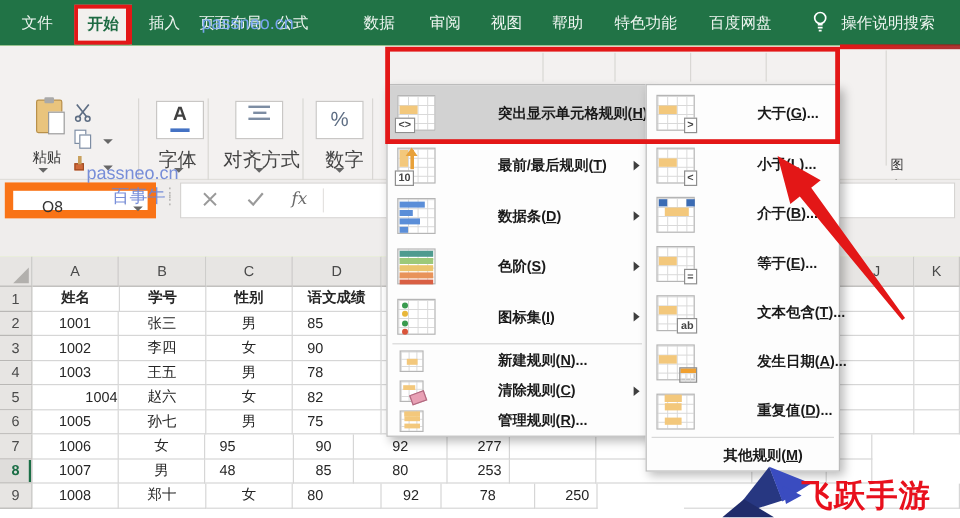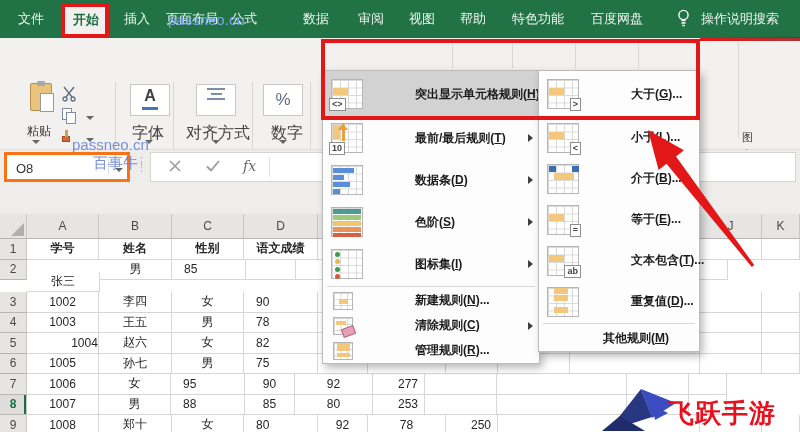--- a/index.html
+++ b/index.html
@@ -47,21 +47,21 @@
   .tblfmt { position:absolute; left:463px; top:45px; width:36px; height:28px; background:#fff; border:1px solid #bdbbb9; }
   .tblfmt .hdr { position:absolute; left:2px; top:2px; right:2px; height:5px; background:#d9d9d9; }
   .tblfmt .mid { position:absolute; left:10px; top:9px; width:15px; height:9px; background:#bdd7ee; border:1px dashed #5b9bd5; }
   .tblfmt .ln { position:absolute; left:2px; right:2px; height:1px; background:#cfcfcf; }
   .dot-orange { position:absolute; left:598px; top:57px; width:14px; height:14px; border-radius:50%; background:#f59b22; }
   .cluster i { position:absolute; border-radius:50%; border:2px solid #f3f1f0; }
   .frag { position:absolute; color:#3a3a3a; font-size:11px; }
 
   
   .fbar { position:absolute; left:0; top:150px; width:800px; height:64px; background:#efedec; }
-  .namebox { position:absolute; left:4px; top:2px; width:126px; height:30px; background:#fff; border:3px solid #f97316; color:#333; font-size:13px; line-height:28px; padding-left:9px; }
+  .namebox { position:absolute; left:4px; top:2px; width:126px; height:30px; background:#fff; border:7px solid #f97316; color:#333; font-size:13px; line-height:28px; padding-left:24px; }
   .namebox .sep { position:absolute; right:18px; top:4px; bottom:4px; width:1px; background:#e0e0e0; }
   .dots { position:absolute; left:136px; top:8px; color:#b0aeac; font-size:11px; letter-spacing:0; line-height:6px; }
   .fxbox { position:absolute; left:150px; top:2px; width:646px; height:30px; background:#fff; border:1px solid #d6d4d2; }
   .fxbox .sep { position:absolute; top:4px; bottom:4px; width:1px; background:#e4e2e0; }
   .fx-it { font-family:"DejaVu Serif","Liberation Serif",serif; font-style:italic; font-size:14px; color:#6a6a6a; }
   .wm-mid { position:absolute; color:#6b84d6; opacity:.9; font-size:15px; pointer-events:none; z-index:6; }
 
   
   .sheet { position:absolute; left:0; top:214px; width:800px; height:218px; background:#fff; }
   .g-row { display:flex; }
@@ -281,35 +281,36 @@
         <div class="g-cell g-head" style="width: 50px; height: 25px; flex: 0 0 50px;">E</div>
         <div class="g-cell g-head" style="width: 78px; height: 25px; flex: 0 0 78px;">F</div>
         <div class="g-cell g-head" style="width: 52px; height: 25px; flex: 0 0 52px;">G</div>
         <div class="g-cell g-head" style="width: 72px; height: 25px; flex: 0 0 72px;">H</div>
         <div class="g-cell g-head" style="width: 130px; height: 25px; flex: 0 0 130px;">I</div>
         <div class="g-cell g-head" style="width: 62px; height: 25px; flex: 0 0 62px;">J</div>
         <div class="g-cell g-head" style="width: 38px; height: 25px; flex: 0 0 38px;">K</div>
       </div>
       <div class="g-row">
         <div class="g-cell g-head" style="width: 27px; height: 20.5px; flex: 0 0 27px;">1</div>
+        <div class="g-cell bold" style="width: 73px; height: 20.5px; flex: 0 0 73px;">姓名</div>
         <div class="g-cell bold" style="width: 72px; height: 20.5px; flex: 0 0 72px;">学号</div>
-        <div class="g-cell bold" style="width: 73px; height: 20.5px; flex: 0 0 73px;">姓名</div>
         <div class="g-cell bold" style="width: 72px; height: 20.5px; flex: 0 0 72px;">性别</div>
         <div class="g-cell bold" style="width: 74px; height: 20.5px; flex: 0 0 74px;">语文成绩</div>
         <div class="g-cell bold" style="width: 50px; height: 20.5px; flex: 0 0 50px;"></div>
         <div class="g-cell bold" style="width: 78px; height: 20.5px; flex: 0 0 78px;"></div>
         <div class="g-cell bold" style="width: 52px; height: 20.5px; flex: 0 0 52px;"></div>
         <div class="g-cell bold" style="width: 72px; height: 20.5px; flex: 0 0 72px;"></div>
         <div class="g-cell bold" style="width: 130px; height: 20.5px; flex: 0 0 130px;"></div>
         <div class="g-cell bold" style="width: 62px; height: 20.5px; flex: 0 0 62px;"></div>
         <div class="g-cell bold" style="width: 38px; height: 20.5px; flex: 0 0 38px;"></div>
       </div>
       <div class="g-row">
         <div class="g-cell g-head" style="width: 27px; height: 20.5px; flex: 0 0 27px;">2</div>
-        <div class="g-cell" style="width: 73px; height: 20.5px; flex: 0 0 73px; margin-top: 12px;">张三</div>
+        <div class="g-cell" style="width: 72px; height: 20.5px; flex: 0 0 72px;">1001</div>
+        <div class="g-cell" style="width: 73px; height: 20.5px; flex: 0 0 73px;">张三</div>
         <div class="g-cell" style="width: 72px; height: 20.5px; flex: 0 0 72px;">男</div>
         <div class="g-cell al" style="width: 74px; height: 20.5px; flex: 0 0 74px;">85</div>
         <div class="g-cell" style="width: 50px; height: 20.5px; flex: 0 0 50px;"></div>
         <div class="g-cell" style="width: 78px; height: 20.5px; flex: 0 0 78px;"></div>
         <div class="g-cell" style="width: 52px; height: 20.5px; flex: 0 0 52px;"></div>
         <div class="g-cell" style="width: 72px; height: 20.5px; flex: 0 0 72px;"></div>
         <div class="g-cell" style="width: 130px; height: 20.5px; flex: 0 0 130px;"></div>
         <div class="g-cell" style="width: 62px; height: 20.5px; flex: 0 0 62px;"></div>
         <div class="g-cell" style="width: 38px; height: 20.5px; flex: 0 0 38px;"></div>
       </div>
@@ -379,21 +380,21 @@
         <div class="g-cell ar" style="width: 52px; height: 20.5px; flex: 0 0 52px;">277</div>
         <div class="g-cell" style="width: 72px; height: 20.5px; flex: 0 0 72px;"></div>
         <div class="g-cell" style="width: 130px; height: 20.5px; flex: 0 0 130px;"></div>
         <div class="g-cell" style="width: 62px; height: 20.5px; flex: 0 0 62px;"></div>
         <div class="g-cell" style="width: 38px; height: 20.5px; flex: 0 0 38px;"></div>
       </div>
       <div class="g-row">
         <div class="g-cell g-head rn-active" style="width: 27px; height: 20.5px; flex: 0 0 27px;">8</div>
         <div class="g-cell" style="width: 72px; height: 20.5px; flex: 0 0 72px;">1007</div>
         <div class="g-cell" style="width: 72px; height: 20.5px; flex: 0 0 72px;">男</div>
-        <div class="g-cell al" style="width: 74px; height: 20.5px; flex: 0 0 74px;">88</div>
+        <div class="g-cell al" style="width: 74px; height: 20.5px; flex: 0 0 74px;">48</div>
         <div class="g-cell" style="width: 50px; height: 20.5px; flex: 0 0 50px;">85</div>
         <div class="g-cell" style="width: 78px; height: 20.5px; flex: 0 0 78px;">80</div>
         <div class="g-cell ar" style="width: 52px; height: 20.5px; flex: 0 0 52px;">253</div>
         <div class="g-cell" style="width: 72px; height: 20.5px; flex: 0 0 72px;"></div>
         <div class="g-cell" style="width: 130px; height: 20.5px; flex: 0 0 130px;"></div>
         <div class="g-cell" style="width: 62px; height: 20.5px; flex: 0 0 62px;"></div>
         <div class="g-cell" style="width: 38px; height: 20.5px; flex: 0 0 38px;"></div>
       </div>
       <div class="g-row">
         <div class="g-cell g-head" style="width: 27px; height: 20.5px; flex: 0 0 27px;">9</div>
@@ -518,20 +519,26 @@
         <span class="ic ic-cell">
           <span class="badge br">=</span>
         </span>
         <span class="lab">等于(<u>E</u>)...</span>
       </div>
       <div class="mi" style="height: 41px;">
         <span class="ic ic-cell">
           <span class="badge br">ab</span>
         </span>
         <span class="lab">文本包含(<u>T</u>)...</span>
+      </div>
+      <div class="mi" style="height: 41px;">
+        <span class="ic ic-cell">
+          <span class="badge cal"></span>
+        </span>
+        <span class="lab">发生日期(<u>A</u>)...</span>
       </div>
       <div class="mi" style="height: 41px;">
         <span class="ic ic-duplicate">
           <i class="f1"></i>
           <i class="f2"></i>
           <i class="f3"></i>
           <i class="f4"></i>
         </span>
         <span class="lab">重复值(<u>D</u>)...</span>
       </div>

